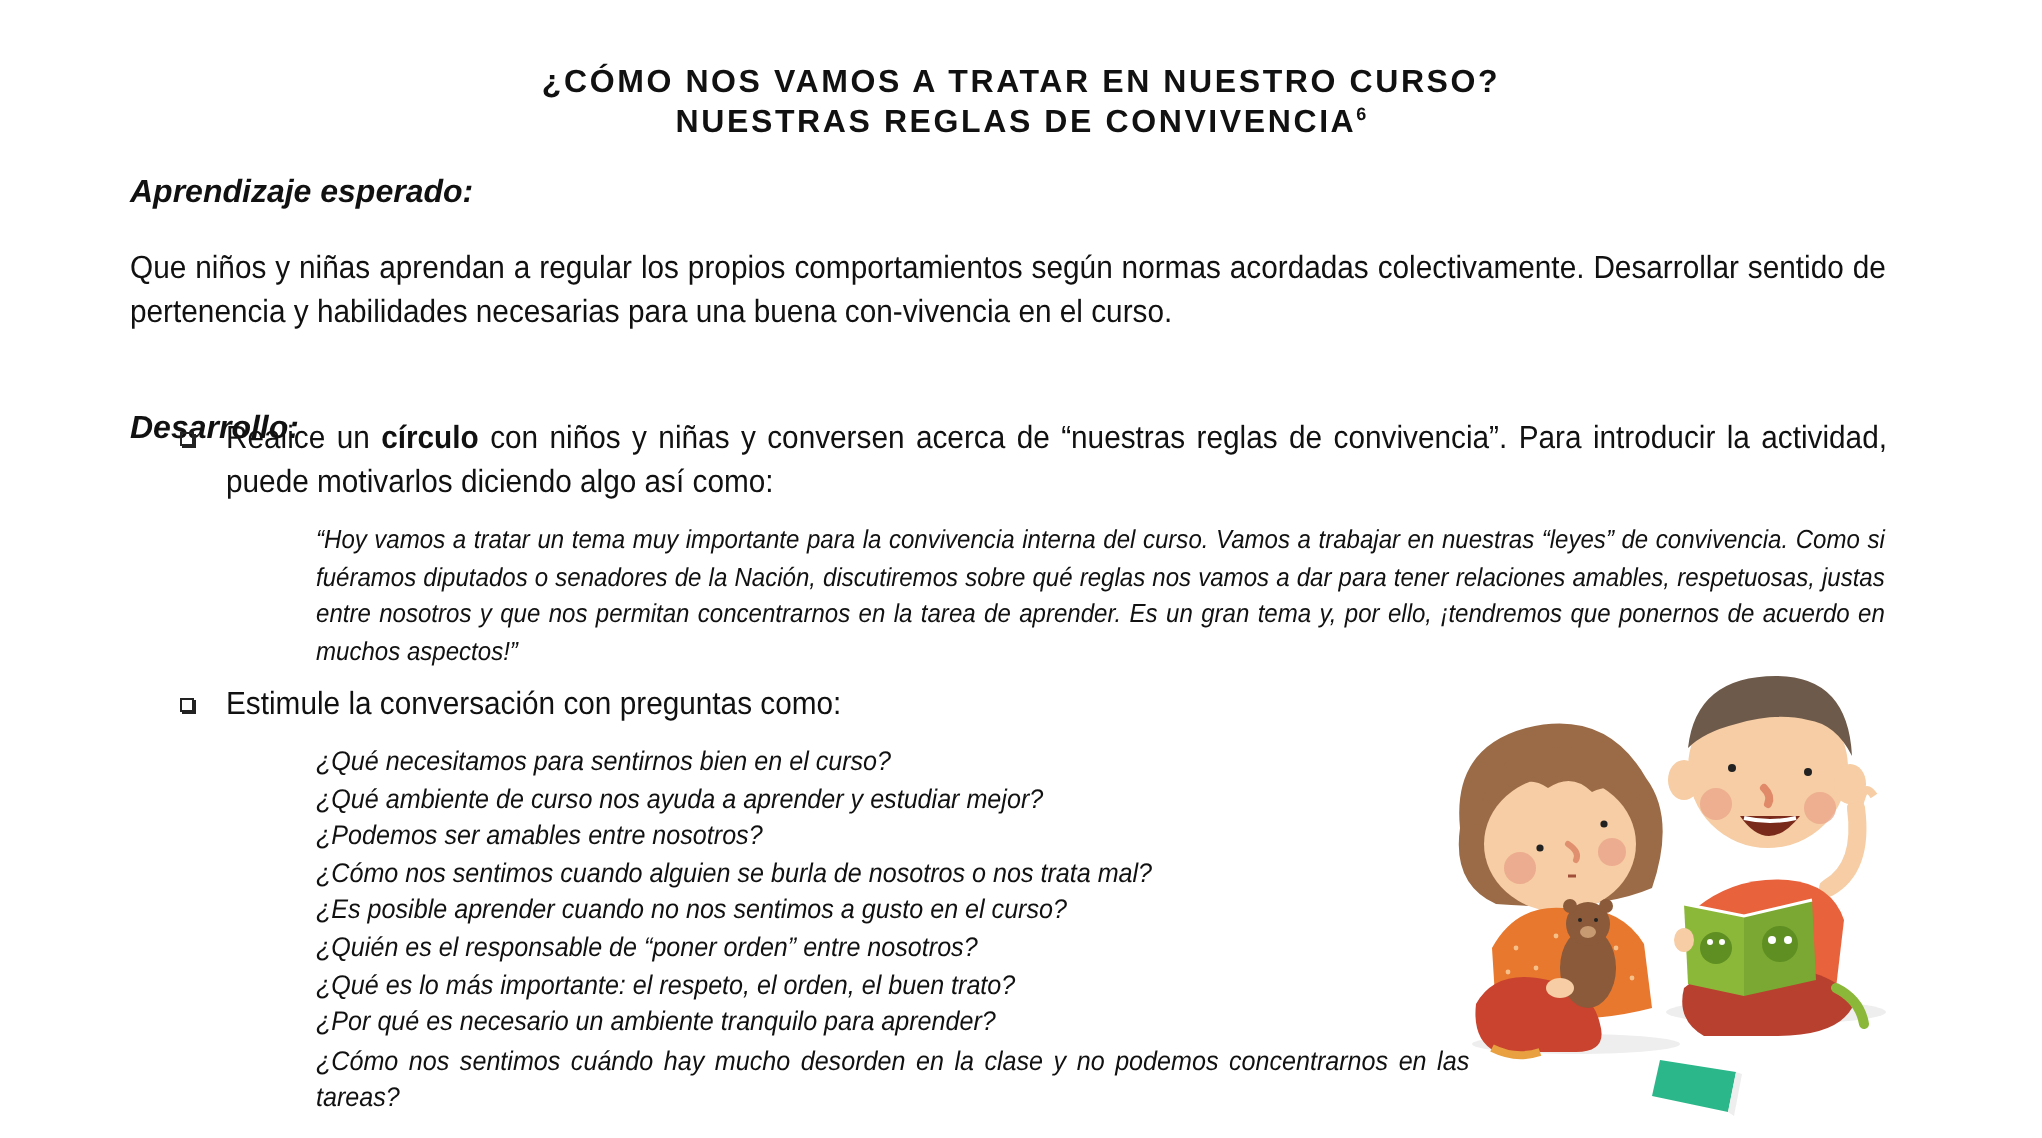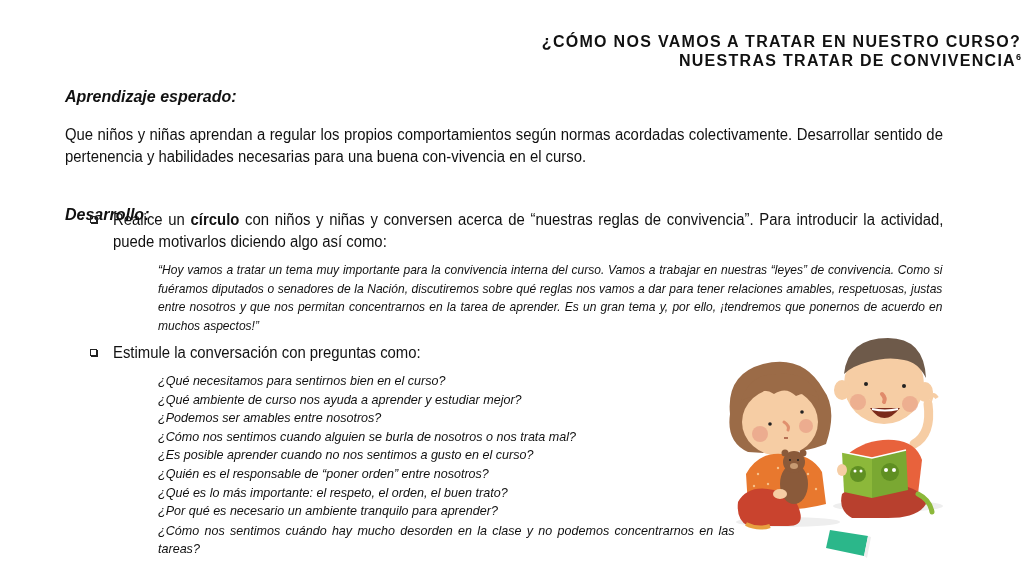--- a/index.html
+++ b/index.html
@@ -1,21 +1,21 @@
 <!DOCTYPE html>
 <html><head>
   <meta charset="utf-8">
   <style>
     html, body { margin: 0; padding: 0; background: #ffffff; }
     body {
       width: 1021px; height: 569px; position: relative; overflow: hidden;
       font-family: "Liberation Sans", sans-serif; color: #111;
     }
     .title {
-      position: absolute; left: 0; width: 1021px; text-align: right;
+      position: absolute; left: 0; width: 1021px; text-align: center;
       font-weight: bold; font-size: 16px; letter-spacing: 1.3px; color: #111;
     }
     .title.l1 { top: 33px; }
     .title.l2 { top: 52px; }
     .title sup { font-size: 9px; vertical-align: 6px; letter-spacing: 0; }
 
     .heading {
       position: absolute; left: 65px; font-weight: bold; font-style: italic;
       font-size: 16px; color: #111;
     }
@@ -53,21 +53,21 @@
     .questions li.last { margin-top: 1px; }
     .illustration { position: absolute; left: 718px; top: 334px; }
     b { font-weight: bold; }
   </style>
 </head>
 <body>
 
 <div>
 
   <div class="title l1">¿CÓMO NOS VAMOS A TRATAR EN NUESTRO CURSO?</div>
-  <div class="title l2"><span>NUESTRAS TRATAR DE CONVIVENCIA</span><sup>6</sup></div>
+  <div class="title l2"><span>NUESTRAS REGLAS DE CONVIVENCIA</span><sup>6</sup></div>
 
   <div class="heading" style="top:88px;">Aprendizaje esperado:</div>
   <div class="para" style="top:124px;">Que niños y niñas aprendan a regular los propios comportamientos según normas acordadas colectivamente. Desarrollar sentido de pertenencia y habilidades necesarias para una buena con-vivencia en el curso.</div>
 
   <div class="heading" style="top:206px;">Desarrollo:</div>
 
   <div class="bullet-row" style="top:209px;">
     <span class="bullet"></span>
     <div class="bullet-text"><span>Realice un </span><b>círculo</b><span> con niños y niñas y conversen acerca de “nuestras reglas de convivencia”. Para introducir la actividad, puede motivarlos diciendo algo así como:</span></div>
   </div>

